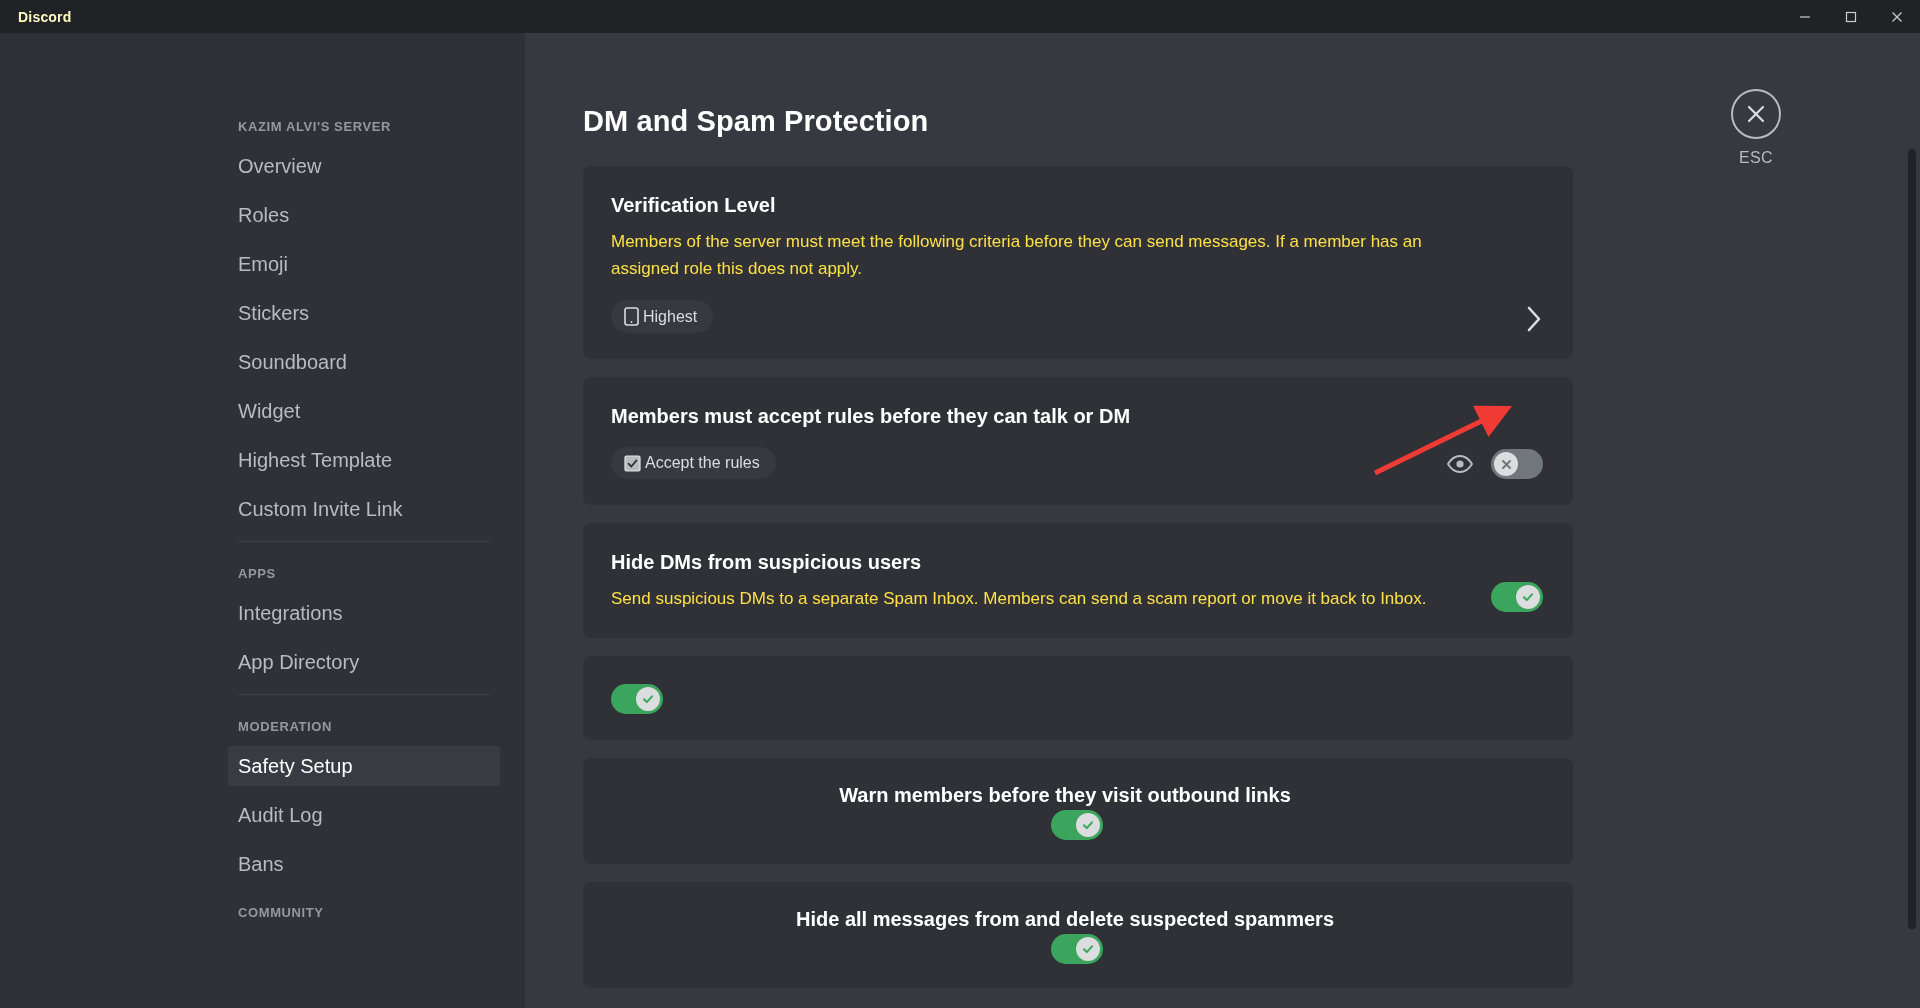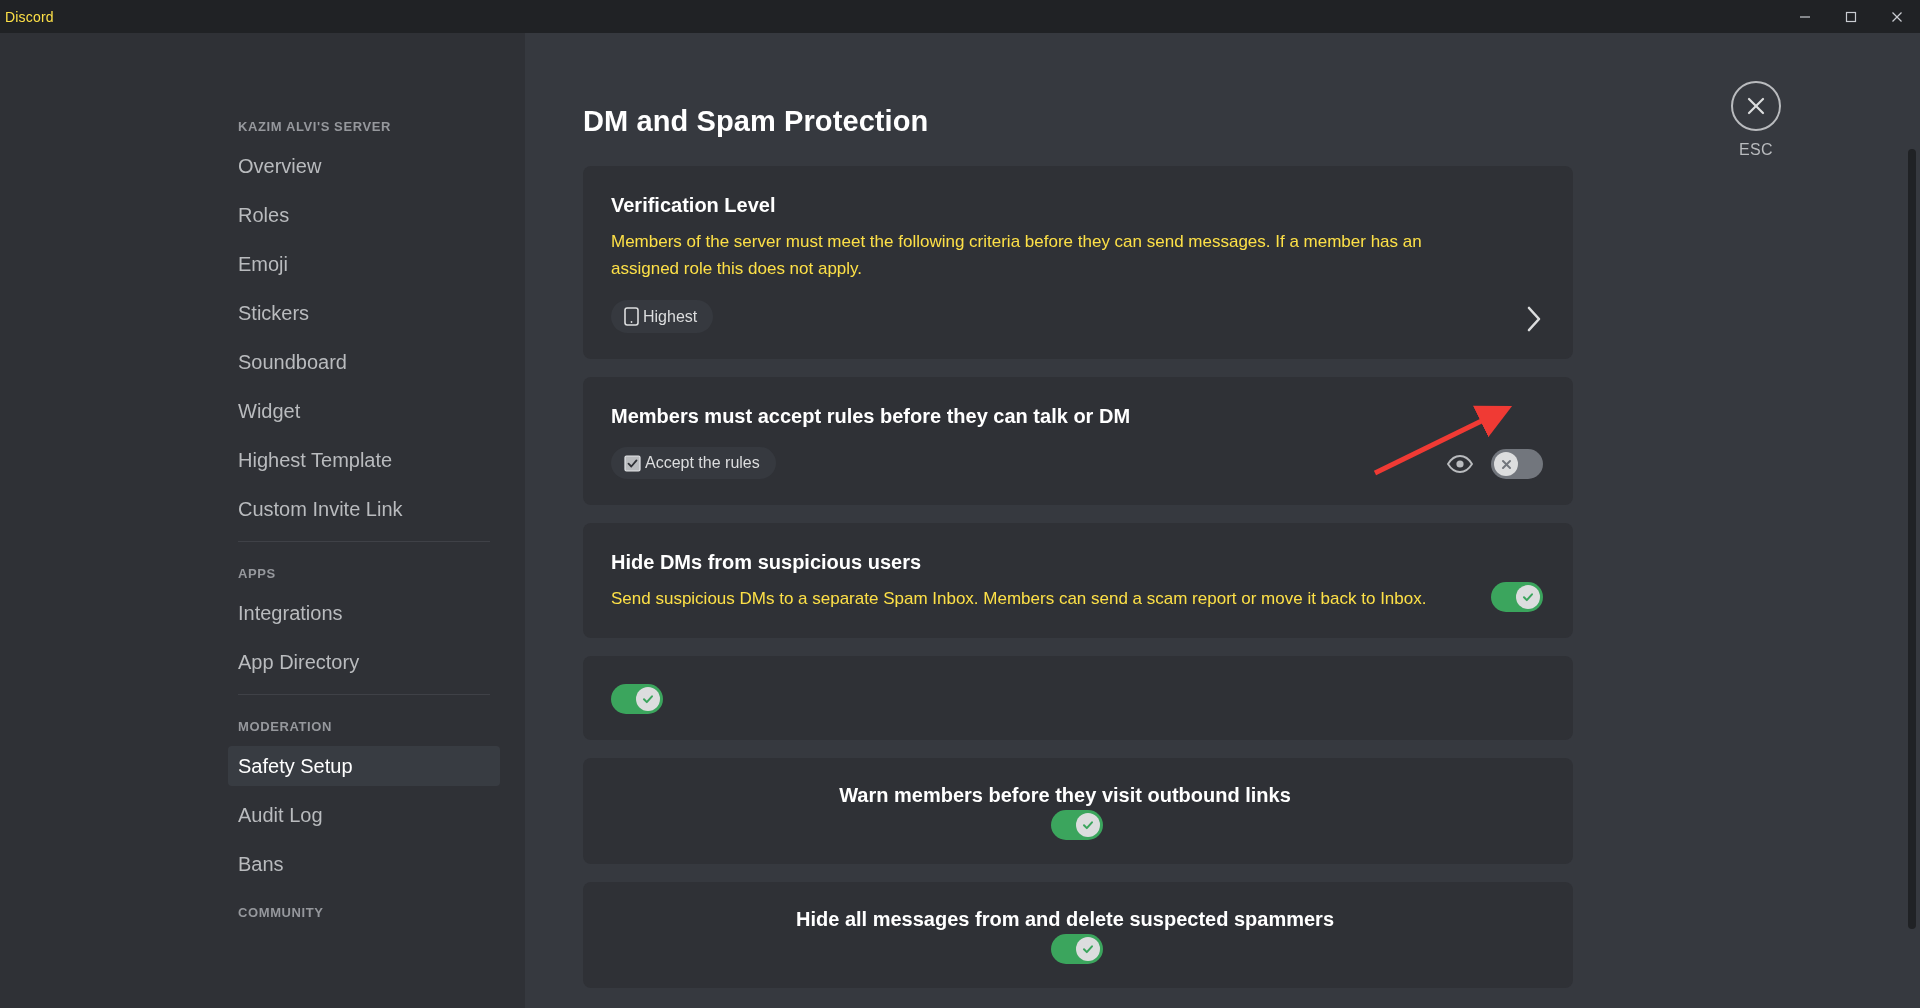--- a/index.html
+++ b/index.html
@@ -11,23 +11,23 @@
   }
 
   
   .titlebar {
     height: 33px; width: 100%;
     background: #202225;
     display: flex; align-items: center;
     position: relative;
   }
   .titlebar-title {
-    color: #fde047;
-    font-size: 14px; font-weight: normal;
-    margin-left: 5px;
+    color: #fef9c3;
+    font-size: 14px; font-weight: bold;
+    margin-left: 18px;
     letter-spacing: .2px;
   }
   .win-controls {
     position: absolute; right: 0; top: 0;
     height: 33px; display: flex;
   }
   .win-btn {
     width: 46px; height: 33px;
     display: flex; align-items: center; justify-content: center;
     color: #c9ccd1;
@@ -175,21 +175,21 @@
     border-radius: 50%;
     background: #dcddde;
     display: flex; align-items: center; justify-content: center;
   }
   .toggle.off .knob { left: 3px; }
   .toggle.on  .knob { right: 3px; }
 
   
   .esc {
     position: absolute;
-    top: 48px;
+    top: 56px;
     right: 126px;
     width: 76px;
     display: flex;
     flex-direction: column;
     align-items: center;
     cursor: pointer;
   }
   .esc-circle {
     width: 50px; height: 50px;
     border: 2px solid #b9bbbe;

